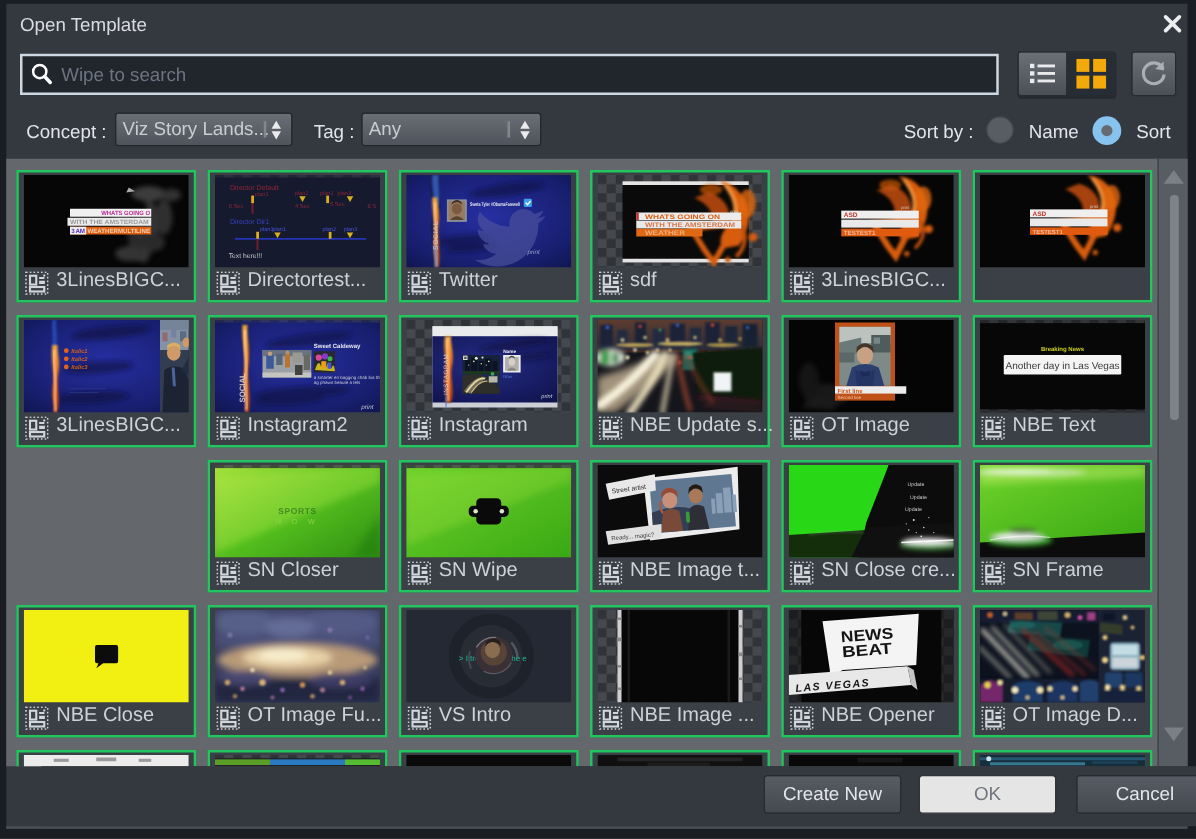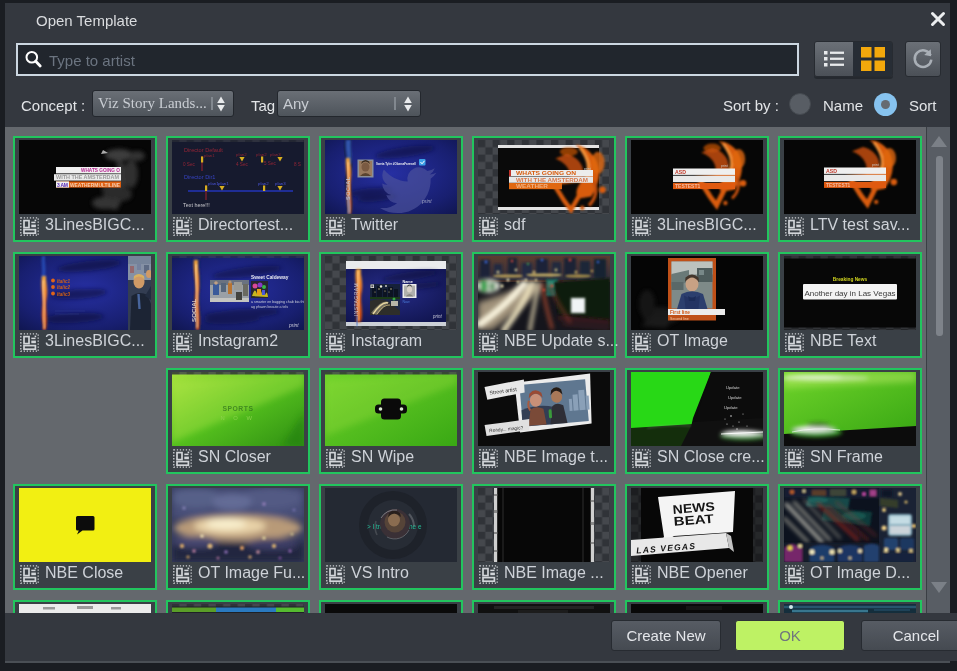--- a/index.html
+++ b/index.html
@@ -1,20 +1,20 @@
 <!DOCTYPE html>
 <html><head>
 <meta charset="utf-8">
 <style>
 * { margin:0; padding:0; box-sizing:border-box; }
 html,body { width:957px; height:671px; overflow:hidden; }
 body { background:#1a1d22; font-family:"Liberation Sans",sans-serif; position:relative; }
 .dlg { position:absolute; left:5px; top:3px; width:945px; height:660px; background:#34383f;
   border-bottom:2px solid #4a4f55; }
-.title { position:absolute; left:11px; top:9px; font-size:15px; color:#dadcdf;margin-left:20px; }
+.title { position:absolute; left:11px; top:9px; font-size:15px; color:#dadcdf; }
 .closex { position:absolute; left:924px; top:7px; width:18px; height:18px; }
 .search { position:absolute; left:11px; top:40px; width:783px; height:33px;
   border:2px solid #ccd7e1; background:#21262d; }
 .searchic { position:absolute; left:6px; top:5px; }
 .ph { position:absolute; left:31px; top:7px; font-size:15px; color:#6b7480; }
 .vbtns { position:absolute; left:809px; top:38px; width:79px; height:36px; border-radius:3px;
   border:1px solid #272b31; overflow:hidden; box-shadow:0 2px 0 rgba(20,24,28,.45); }
 .vb1 { position:absolute; left:0; top:0; width:38px; height:34px;
   background:linear-gradient(#6b7077,#4b5057); }
 .vb2 { position:absolute; left:38px; top:0; width:39px; height:34px; background:#272d35; }
@@ -40,21 +40,21 @@
   border-left:1px solid #3a3e44; }
 .sthumb { position:absolute; left:9px; top:29px; width:7px; height:180px; border-radius:3px; background:#7e838a; }
 .sarr { position:absolute; left:4px; width:0; height:0; border-left:8px solid transparent;
   border-right:8px solid transparent; }
 .sup { top:9px; border-bottom:11px solid #7b8087; }
 .sdn { top:455px; border-top:11px solid #7b8087; }
 .footer { position:absolute; left:0; top:610px; width:945px; height:48px; background:#34383f;margin-left:28px; }
 .fbtn { position:absolute; top:7px; width:110px; height:31px; border-radius:3px; border:1px solid #272b31;
   background:linear-gradient(#575c64,#454a51); color:#e4e6ea; font-size:15px;
   text-align:center; line-height:29px; }
-.fok { background:#bef264; color:#71767e; border:1px solid #30343a; }
+.fok { background:#e5e5e5; color:#71767e; border:1px solid #30343a; }
 svg { display:block; }
 </style>
 </head>
 <body>
 <svg width="0" height="0" style="position:absolute">
 <defs>
 <pattern id="cb" width="14.6" height="14.6" patternUnits="userSpaceOnUse">
   <rect width="14.6" height="14.6" fill="#45484d"></rect>
   <rect width="7.3" height="7.3" fill="#303338"></rect>
   <rect x="7.3" y="7.3" width="7.3" height="7.3" fill="#303338"></rect>
@@ -98,21 +98,21 @@
   <div class="title">Open Template</div>
   <svg class="closex" viewBox="0 0 18 18">
       <path d="M3.5 3.5 L14.5 14.5 M14.5 3.5 L3.5 14.5" stroke="#eceef0" stroke-width="3" stroke-linecap="round"></path>
     </svg>
 
   <div class="search">
     <svg class="searchic" width="19" height="19" viewBox="0 0 19 19">
         <circle cx="7.8" cy="7.2" r="5.3" fill="none" stroke="#fff" stroke-width="2"></circle>
         <path d="M11.7 11.2 L16.2 16" stroke="#fff" stroke-width="2.8" stroke-linecap="round"></path>
       </svg>
-    <div class="ph">Type to artist</div>
+    <div class="ph">Wipe to search</div>
   </div>
 
   <div class="vbtns">
     <div class="vb1">
       <svg width="24" height="20" viewBox="0 0 24 20" style="margin:7px auto 0">
           <g fill="#e8eaec">
             <rect x="2" y="2" width="3.5" height="3.5"></rect>
             <rect x="2" y="8" width="3.5" height="3.5"></rect>
             <rect x="2" y="14" width="3.5" height="3.5"></rect>
             <rect x="8" y="2.6" width="14" height="2.3"></rect>
@@ -134,30 +134,30 @@
   </div>
 
   <div class="refresh">
     <svg width="26" height="26" viewBox="0 0 26 26" style="margin:4px auto 0">
         <path d="M20.6 9.2 A 8.3 8.3 0 1 0 21.3 13.6" fill="none" stroke="#a9afb6" stroke-width="2.5"></path>
         <path d="M20.8 3.2 L21.1 10.3 L14.2 9.1 Z" fill="#a9afb6"></path>
       </svg>
   </div>
 
   <div class="lbl" style="left:16px">Concept :</div>
-  <div class="dd" style="left:87px; width:142px;font-family:Liberation Serif, serif;">
+  <div class="dd" style="left:87px; width:142px;">
     <div class="ddtxt">Viz Story Lands...</div>
     <div class="dddiv" style="right:20px"></div>
     <svg class="ddarr" width="8" height="16" viewBox="0 0 8 16">
         <path d="M4 0.5 L7.8 7 H0.2 Z" fill="#e9ebed"></path>
         <path d="M4 15.5 L0.2 9 H7.8 Z" fill="#e9ebed"></path>
       </svg>
   </div>
   <div class="lbl" style="left:246px">Tag :</div>
-  <div class="dd" style="left:272px; width:144px;padding-left:32px;">
+  <div class="dd" style="left:284px; width:144px;padding-left:32px;">
     <div class="ddtxt">Any</div>
     <div class="dddiv"></div>
     <svg class="ddarr" width="8" height="16" viewBox="0 0 8 16">
         <path d="M4 0.5 L7.8 7 H0.2 Z" fill="#e9ebed"></path>
         <path d="M4 15.5 L0.2 9 H7.8 Z" fill="#e9ebed"></path>
       </svg>
   </div>
   <div class="lbl" style="left:718px">Sort by :</div>
   <div class="radio r1"></div>
   <div class="lbl" style="left:818px">Name</div>
@@ -379,31 +379,20 @@
             <circle cx="108" cy="41" r="3" fill="#d85c0e"></circle>
             <circle cx="92" cy="59" r="2" fill="#c85408"></circle>
           </g>
 <text x="88" y="26" font-size="3.4" fill="#c8c8c8">print</text>
 <rect x="40" y="27.5" width="62" height="6.4" fill="#efefef"></rect>
           <text x="42" y="32.7" font-size="5.2" font-weight="bold" fill="#c0392b">ASD</text>
 <rect x="40" y="34.7" width="62" height="6.4" fill="#e9e9e9"></rect>
 <rect x="40" y="41.9" width="62" height="6" fill="#e05a10"></rect>
           <text x="42" y="46.9" font-size="4.8" font-weight="bold" fill="#f2b9a0">TESTEST1</text>
         </svg>
-        <div class="clab">
-          <svg class="cicon" width="19" height="19" viewBox="0 0 19 19">
-            <rect x="0.8" y="0.8" width="17.4" height="17.4" fill="none" stroke="#cdd0d4" stroke-width="1.3" stroke-dasharray="1.3 1.7"></rect>
-            <rect x="4" y="3.6" width="5" height="7" fill="none" stroke="#d2d5d9" stroke-width="1.7"></rect>
-            <path d="M11.3 5.4 h4.2" stroke="#d2d5d9" stroke-width="1.5"></path>
-            <rect x="11.3" y="7.6" width="4.6" height="2.6" fill="#d2d5d9"></rect>
-            <rect x="4" y="12.6" width="11.4" height="3.6" fill="none" stroke="#d2d5d9" stroke-width="1.7"></rect>
-            <rect x="14.6" y="2.6" width="1.6" height="1.6" fill="#d2d5d9"></rect>
-          </svg>
-          <div class="ctext">LTV test sav...</div>
-        </div>
       </div>
 <div class="cell" style="left:8px;top:125px">
         <svg class="thumb" viewBox="0 0 132 74" preserveAspectRatio="none">
           <rect width="132" height="74" fill="url(#navy)"></rect>
 <g filter="url(#b2)" opacity=".55">
             <ellipse cx="70" cy="10" rx="32" ry="5" fill="#0a0d34" transform="rotate(-6 70 10)"></ellipse>
             <ellipse cx="60" cy="38" rx="28" ry="5" fill="#0a0d34" transform="rotate(-4 60 38)"></ellipse>
             <ellipse cx="55" cy="62" rx="30" ry="5" fill="#0a0d34" transform="rotate(-3 55 62)"></ellipse>
           </g>
 <g>

